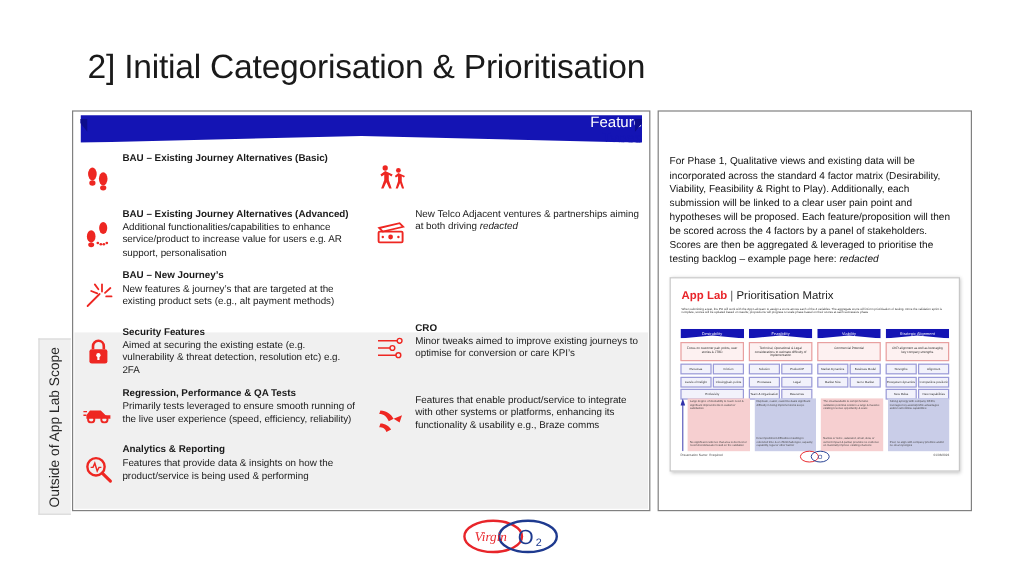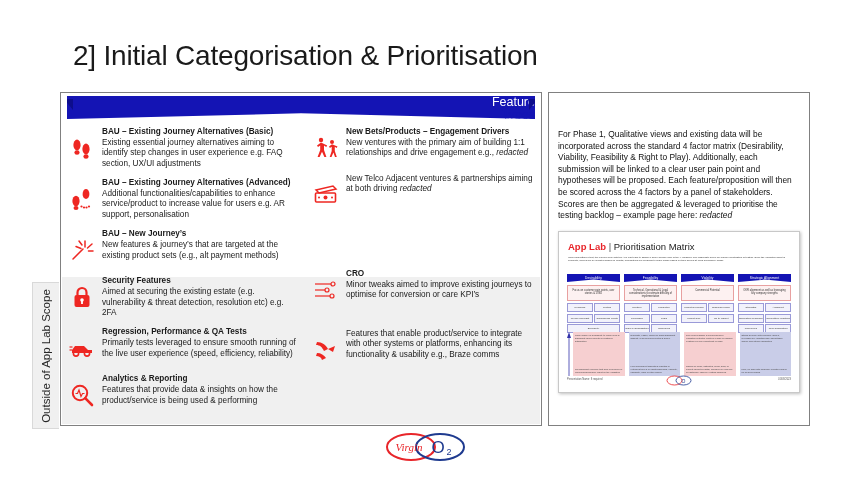--- a/index.html
+++ b/index.html
@@ -191,21 +191,20 @@
         <div class="ico">
           <svg width="22" height="26" viewBox="0 0 22 26">
             <ellipse cx="6" cy="10" rx="3.6" ry="5.4" fill="#ee2722"></ellipse>
             <ellipse cx="6" cy="17.5" rx="2.6" ry="2.2" fill="#ee2722"></ellipse>
             <ellipse cx="15" cy="14" rx="3.6" ry="5.4" fill="#ee2722"></ellipse>
             <ellipse cx="15" cy="21.5" rx="2.6" ry="2.2" fill="#ee2722"></ellipse>
           </svg>
         </div>
         <div class="txt">
           <p class="hd">BAU – Existing Journey Alternatives (Basic)</p>
-          <p class="bd">Existing essential journey alternatives aiming to identify step changes in user experience e.g. FAQ section, UX/UI adjustments</p>
         </div>
       </div>
 
       <div class="item">
         <div class="ico">
           <svg width="22" height="26" viewBox="0 0 22 26">
             <ellipse cx="5" cy="15" rx="3.6" ry="5.2" fill="#ee2722"></ellipse>
             <ellipse cx="5" cy="22" rx="2.5" ry="2" fill="#ee2722"></ellipse>
             <ellipse cx="15" cy="8" rx="3.4" ry="5" fill="#ee2722"></ellipse>
             <circle cx="10.5" cy="20.5" r="1.1" fill="#ee2722"></circle>
@@ -290,24 +289,20 @@
       <div class="item">
         <div class="ico">
           <svg width="26" height="24" viewBox="0 0 26 24">
             <g fill="#ee2722">
               <circle cx="8" cy="4" r="2.2"></circle>
               <path d="M8 6.5 l-4 3 l1 1.5 l2.2-1.4 V14 l-2.6 7 h2 l2.4-5.2 L11.4 21 h2 L11 14 V9.6 l2.2 1.4 l1-1.5 z"></path>
               <circle cx="19" cy="6" r="2"></circle>
               <path d="M19 8.2 l-3 2.4 l.9 1.3 l1.8-1.1 V15 l-2 6 h1.8 l1.9-4.6 L22 21 h1.8 l-2-6 v-4.2 l1.8 1.1 l.9-1.3 z"></path>
             </g>
           </svg>
-        </div>
-        <div class="txt">
-          <p class="hd">New Bets/Products – Engagement Drivers</p>
-          <p class="bd"><span>New ventures with the primary aim of building 1:1 relationships and drive engagement e.g.,</span> <i>redacted</i></p>
         </div>
       </div>
 
       <div class="item">
         <div class="ico">
           <svg width="26" height="22" viewBox="0 0 26 22">
             <path d="M3 6 L20 2 l3 3 L6 9 z" fill="none" stroke="#ee2722" stroke-width="1.5"></path>
             <rect x="2.5" y="9" width="20" height="9" rx="1" fill="none" stroke="#ee2722" stroke-width="1.6"></rect>
             <circle cx="12.5" cy="13.5" r="2" fill="#ee2722"></circle>
             <circle cx="6" cy="13.5" r="1" fill="#ee2722"></circle>

